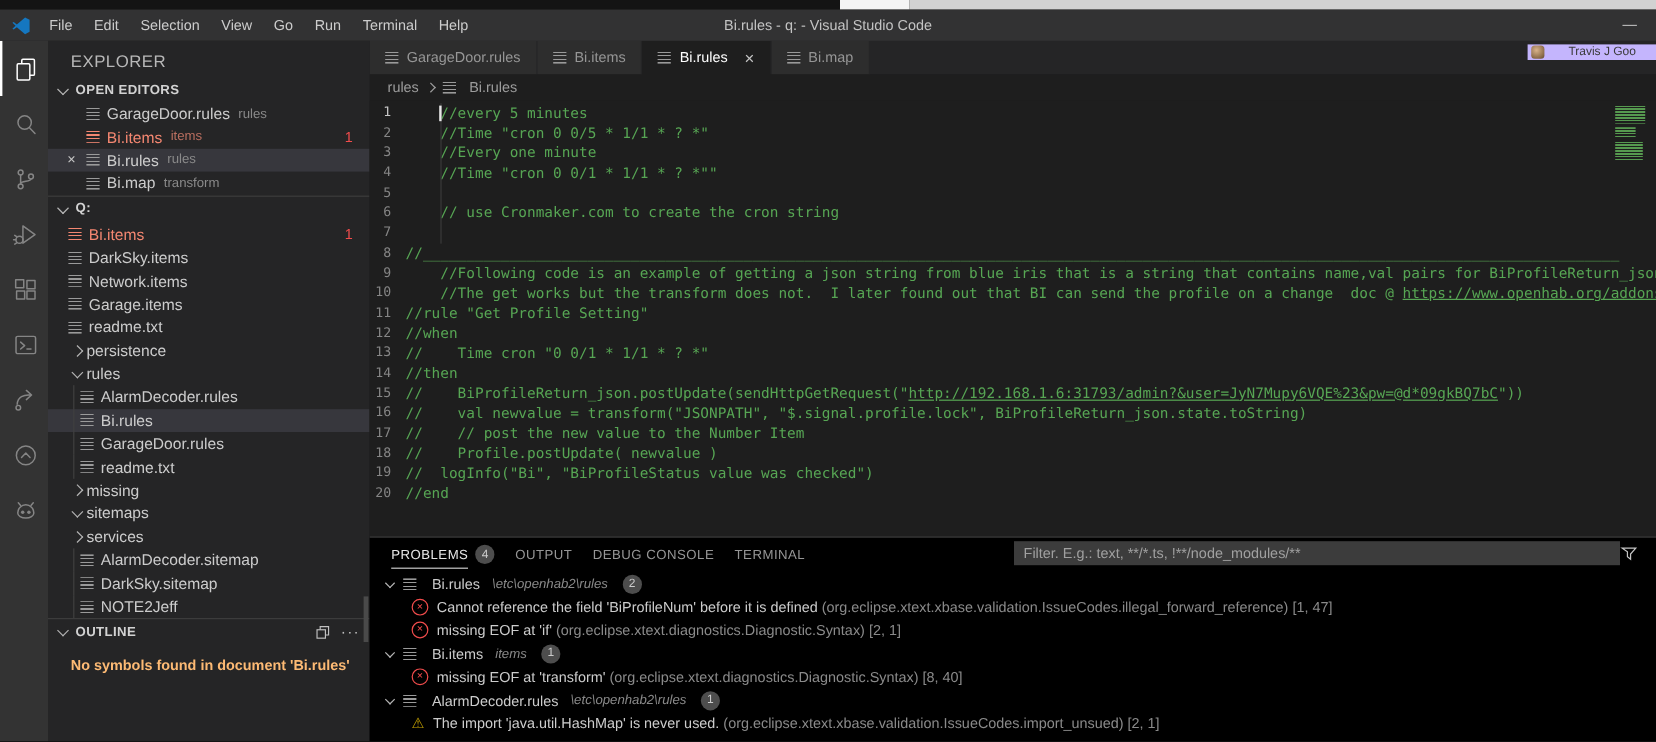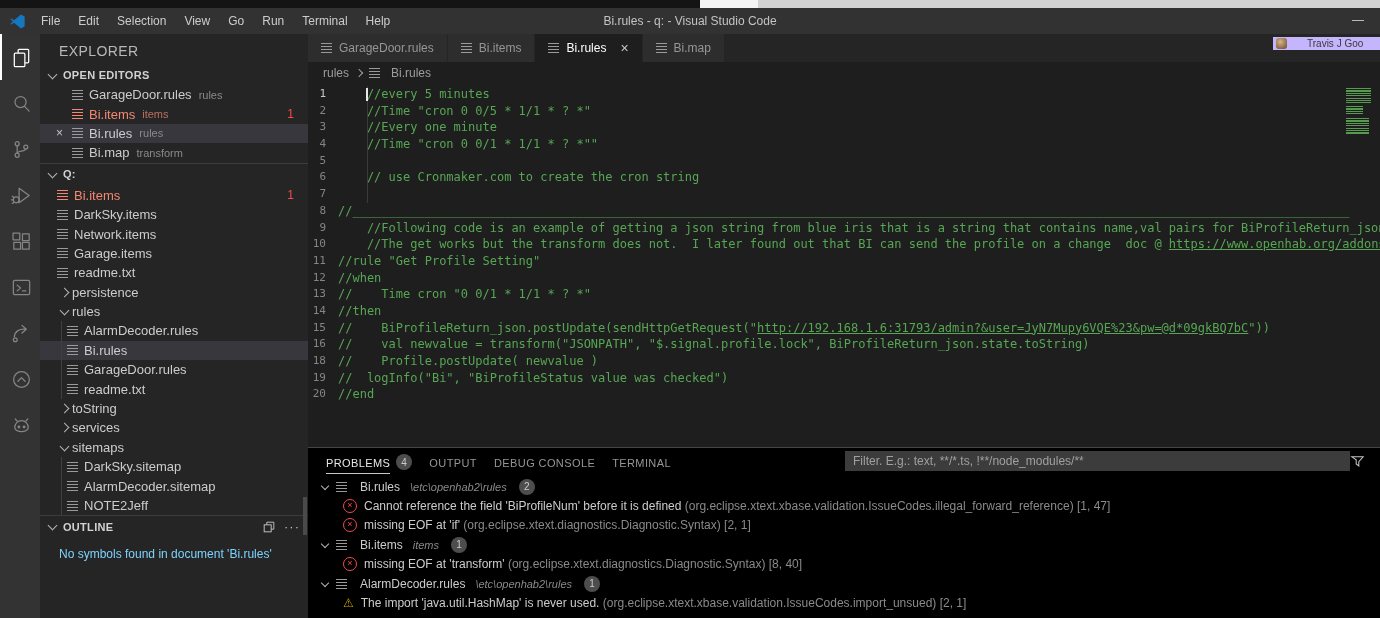--- a/index.html
+++ b/index.html
@@ -49,21 +49,21 @@
   .oe-row.selected,.tree-row.selected{background:#37373d;}
   .oe-slot{width:16px;margin-left:16px;color:#c5c5c5;font-size:12px;text-align:left;flex:none;}
   .name{color:#cccccc;}
   .name.errtext{color:#f48771;}
   .desc{color:#8a8a8a;font-size:11px;margin-left:7px;}
   .desc.errdim{color:#bb6f60;}
   .sbadge{margin-left:auto;margin-right:14px;color:#f14c4c;font-size:12px;}
   .tree-row.d1{padding-left:17px;}
   .tree-row.d2{padding-left:27px;}
   .tree-row.guide::before{content:'';position:absolute;left:21px;top:0;bottom:0;width:1px;background:#404040;}
-  .outline-msg{color:#7dd3fc;font-size:12px;padding:9px 0 0 19px;}
+  .outline-msg{color:#fdba74;font-size:12px;padding:9px 0 0 19px;font-weight:bold;}
   .oh-icons{margin-left:auto;margin-right:8px;display:flex;align-items:center;gap:8px;font-weight:400;}
   .oh-icons svg{width:14px;height:14px;fill:none;stroke:#c0c0c0;stroke-width:1.1;}
   .dots{color:#c0c0c0;font-size:13px;letter-spacing:1px;}
   .side-scroll{position:absolute;right:1px;top:463px;width:4px;height:38px;background:#4a4a4a;}
   
   .editor-col{flex:1;display:flex;flex-direction:column;min-width:0;}
   .tabbar{height:28px;background:#252526;display:flex;flex:none;}
   .tab{display:flex;align-items:center;padding:0 13px;font-size:12px;color:#969696;background:#2d2d2d;
        border-right:1px solid #252526;white-space:nowrap;}
   .tab.active{background:#1e1e1e;color:#ffffff;}
@@ -279,37 +279,37 @@
           <div class="tree-row d2 guide">
             <span class="ficon"></span>
             <span class="name">GarageDoor.rules</span>
           </div>
           <div class="tree-row d2 guide">
             <span class="ficon"></span>
             <span class="name">readme.txt</span>
           </div>
           <div class="tree-row d1">
             <span class="chev right"></span>
-            <span class="name">toString</span>
+            <span class="name">missing</span>
+          </div>
+          <div class="tree-row d1">
+            <span class="chev down"></span>
+            <span class="name">sitemaps</span>
           </div>
           <div class="tree-row d1">
             <span class="chev right"></span>
             <span class="name">services</span>
           </div>
-          <div class="tree-row d1">
-            <span class="chev down"></span>
-            <span class="name">sitemaps</span>
+          <div class="tree-row d2 guide">
+            <span class="ficon"></span>
+            <span class="name">AlarmDecoder.sitemap</span>
           </div>
           <div class="tree-row d2 guide">
             <span class="ficon"></span>
             <span class="name">DarkSky.sitemap</span>
-          </div>
-          <div class="tree-row d2 guide">
-            <span class="ficon"></span>
-            <span class="name">AlarmDecoder.sitemap</span>
           </div>
           <div class="tree-row d2 guide">
             <span class="ficon"></span>
             <span class="name">NOTE2Jeff</span>
           </div>
         </div>
       <div class="section-header bordered">
         <span class="chev down"></span>
         <span>OUTLINE</span>
         <span class="oh-icons">
@@ -361,20 +361,21 @@
             <div class="code-line"><span class="ln">7</span><span class="codetxt"><span></span></span></div>
             <div class="code-line"><span class="ln">8</span><span class="codetxt"><span>//__________________________________________________________________________________________________________________________________________</span></span></div>
             <div class="code-line"><span class="ln">9</span><span class="codetxt"><span>    //Following code is an example of getting a json string from blue iris that is a string that contains name,val pairs for BiProfileReturn_json</span></span></div>
             <div class="code-line"><span class="ln">10</span><span class="codetxt"><span>    //The get works but the transform does not.  I later found out that BI can send the profile on a change  doc @ </span><span class="u">https://www.openhab.org/addons/</span></span></div>
             <div class="code-line"><span class="ln">11</span><span class="codetxt"><span>//rule "Get Profile Setting"</span></span></div>
             <div class="code-line"><span class="ln">12</span><span class="codetxt"><span>//when</span></span></div>
             <div class="code-line"><span class="ln">13</span><span class="codetxt"><span>//    Time cron "0 0/1 * 1/1 * ? *"</span></span></div>
             <div class="code-line"><span class="ln">14</span><span class="codetxt"><span>//then</span></span></div>
             <div class="code-line"><span class="ln">15</span><span class="codetxt"><span>//    BiProfileReturn_json.postUpdate(sendHttpGetRequest("</span><span class="u">http://192.168.1.6:31793/admin?&amp;user=JyN7Mupy6VQE%23&amp;pw=@d*09gkBQ7bC</span><span>"))</span></span></div>
             <div class="code-line"><span class="ln">16</span><span class="codetxt"><span>//    val newvalue = transform("JSONPATH", "$.signal.profile.lock", BiProfileReturn_json.state.toString)</span></span></div>
+            <div class="code-line"><span class="ln">17</span><span class="codetxt"><span>//    // post the new value to the Number Item</span></span></div>
             <div class="code-line"><span class="ln">18</span><span class="codetxt"><span>//    Profile.postUpdate( newvalue )</span></span></div>
             <div class="code-line"><span class="ln">19</span><span class="codetxt"><span>//  logInfo("Bi", "BiProfileStatus value was checked")</span></span></div>
             <div class="code-line"><span class="ln">20</span><span class="codetxt"><span>//end</span></span></div>
           </div>
         <div class="indent-guide"></div>
         <div class="cursor"></div>
         <div class="minimap">
           <div class="mm1"></div>
             <div class="mm2"></div>
             <div class="mm3"></div>

